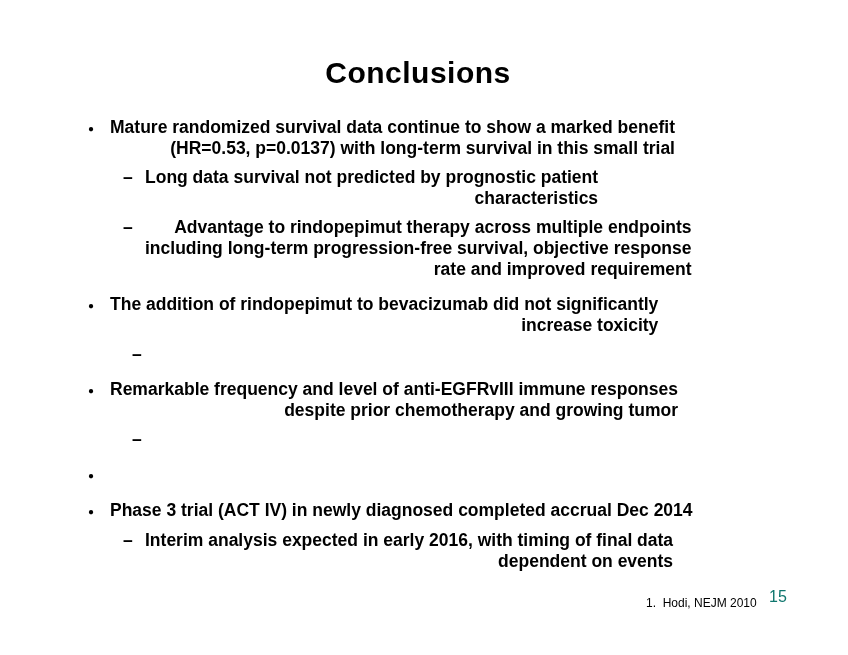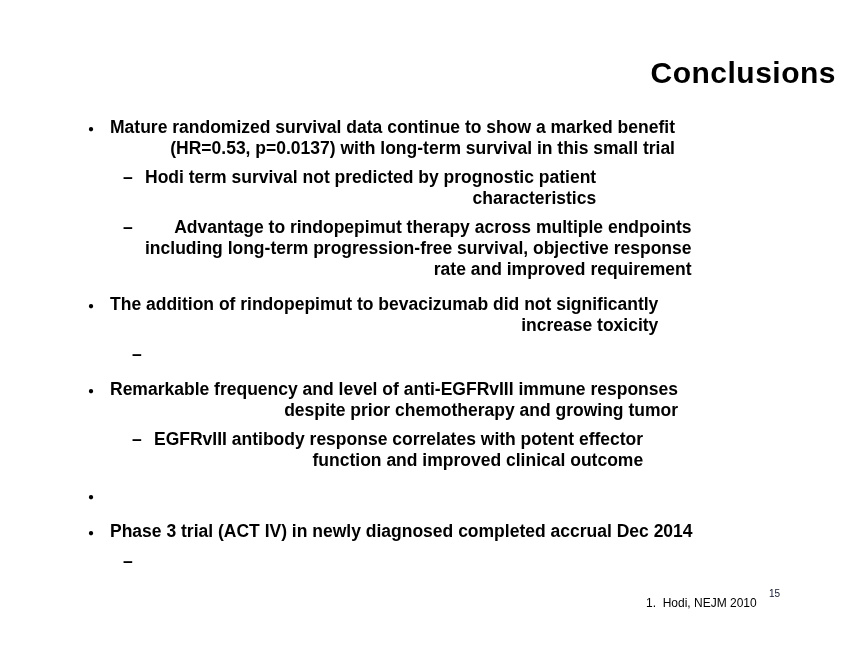--- a/index.html
+++ b/index.html
@@ -15,21 +15,21 @@
     overflow: hidden;
     font-family: "Liberation Sans", "DejaVu Sans", sans-serif;
     color: #000000;
     font-weight: bold;
   }
   .slide-title {
     position: absolute;
     top: 56px;
     left: 0;
     width: 836px; 
-    text-align: right;
+    text-align: center;
     font-size: 30px;
     font-weight: bold;
     letter-spacing: 0.5px;
   }
   .content {
     position: absolute;
     top: 117px;
     left: 88px;
     width: 700px;
   }
@@ -67,43 +67,43 @@
     left: 646px;
     font-size: 12px;
     font-weight: normal;
     color: #000000;
     white-space: pre;
   }
   .page-number {
     position: absolute;
     top: 588px;
     left: 769px;
-    font-size: 10px;
+    font-size: 16px;
     font-weight: normal;
-    color: #0f172a;
+    color: #0f766e;
   }
 </style>
 </head>
 <body>
 
 <div class="slide">
 
   <div class="slide-title">Conclusions</div>
 
   <div class="content">
 
     <div class="item l1 first">
       <span class="marker">●</span>
       <span class="text">Mature randomized survival data continue to show a marked benefit
 (HR=0.53, p=0.0137) with long-term survival in this small trial</span>
     </div>
 
     <div class="item l2">
       <span class="marker">–</span>
-      <span class="text">Hodi term survival not predicted by prognostic patient
+      <span class="text">Long data survival not predicted by prognostic patient
 characteristics</span>
     </div>
 
     <div class="item l2">
       <span class="marker">–</span>
       <span class="text">Advantage to rindopepimut therapy across multiple endpoints
 including long-term progression-free survival, objective response
 rate and improved requirement</span>
     </div>
 
@@ -118,35 +118,35 @@
     </div>
 
     <div class="item l1">
       <span class="marker">●</span>
       <span class="text">Remarkable frequency and level of anti-EGFRvIII immune responses
 despite prior chemotherapy and growing tumor</span>
     </div>
 
     <div class="item l2 indent2">
       <span class="marker">–</span>
-      <span class="text">EGFRvIII antibody response correlates with potent effector
-function and improved clinical outcome</span>
     </div>
 
     <div class="item l1">
       <span class="marker">●</span>
     </div>
 
     <div class="item l1">
       <span class="marker">●</span>
       <span class="text">Phase 3 trial (ACT IV) in newly diagnosed completed accrual Dec 2014</span>
     </div>
 
     <div class="item l2">
       <span class="marker">–</span>
+      <span class="text">Interim analysis expected in early 2016, with timing of final data
+dependent on events</span>
     </div>
 
   </div>
 
   <div class="footnote">1.  Hodi, NEJM 2010</div>
 
   <div class="page-number">15</div>
 
 </div>
 

